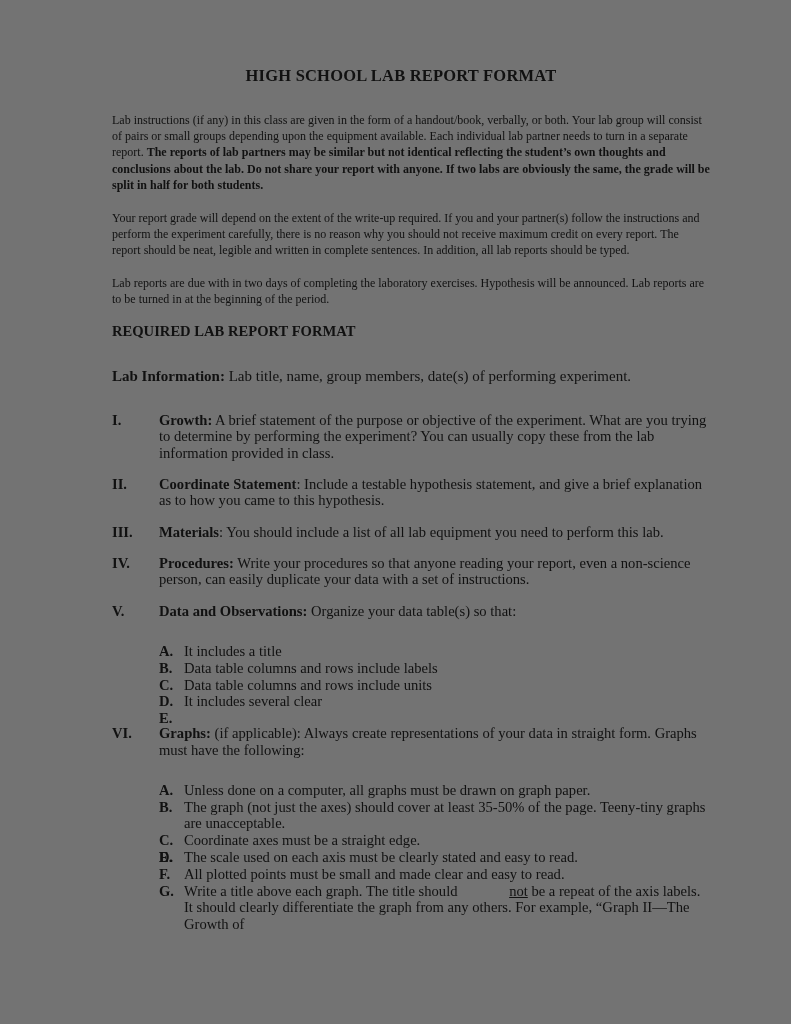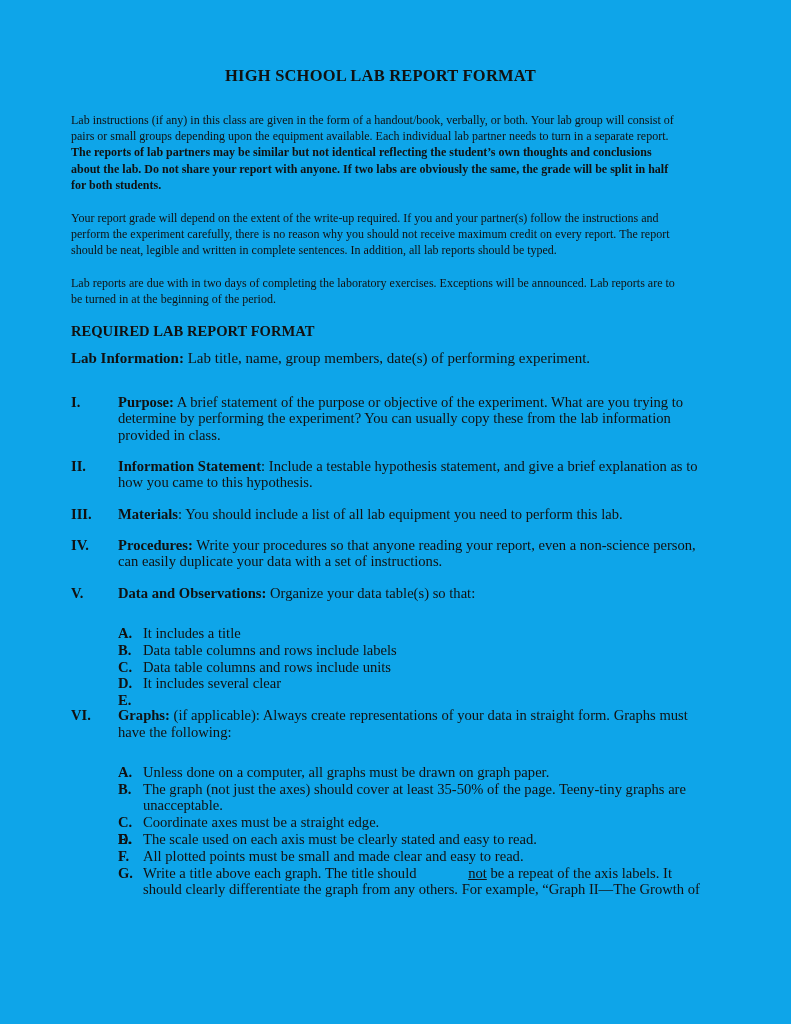--- a/index.html
+++ b/index.html
@@ -12,23 +12,23 @@
     width: 791px;
     height: 1024px;
     font-family: "Liberation Serif", "DejaVu Serif", serif;
     color: #111111;
     -webkit-font-smoothing: antialiased;
   }
   .page {
     position: relative;
     width: 791px;
     height: 1024px;
-    background: #0ea5e9;
+    background: #737373;
     box-sizing: border-box;
-    padding: 66px 81px 0 71px;
+    padding: 66px 81px 0 112px;
   }
   .doc-title {
     text-align: center;
     font-size: 16.5px;
     font-weight: bold;
     letter-spacing: 0.2px;
     margin: 0 0 26px 0;
     padding-right: 20px;
     line-height: 1.2;
   }
@@ -39,21 +39,21 @@
     text-align: left;
     max-width: 610px;
   }
   p.para .b {
     font-weight: bold;
   }
   .section-heading {
     font-size: 14.6px;
     font-weight: bold;
     line-height: 16.35px;
-    margin: 0 0 10px 0;
+    margin: 0 0 28px 0;
   }
   .lab-info {
     font-size: 15px;
     line-height: 16.35px;
     margin: 0 0 28px 0;
   }
   .lab-info .lbl {
     font-weight: bold;
   }
   
@@ -102,32 +102,32 @@
 <body>
 
 <div class="page">
 
   <h1 class="doc-title">HIGH SCHOOL LAB REPORT FORMAT</h1>
 
   <p class="para"><span>Lab instructions (if any) in this class are given in the form of a handout/book, verbally, or both.  Your lab group will consist of pairs or small groups depending upon the equipment available.  Each individual lab partner needs to turn in a separate report. </span><span class="b">The reports of lab partners may be similar but not identical reflecting the student’s own thoughts and conclusions about the lab.  Do not share your report with anyone. If two labs are obviously the same, the grade will be split in half for both students.</span></p>
 
   <p class="para">Your report grade will depend on the extent of the write-up required.  If you and your partner(s) follow the instructions and perform the experiment carefully, there is no reason why you should not receive maximum credit on every report.  The report should be neat, legible and written in complete sentences.  In addition, all lab reports should be typed.</p>
 
-  <p class="para">Lab reports are due with in two days of completing the laboratory exercises.  Exceptions will be announced.  Lab reports are to be turned in at the beginning of the period.</p>
+  <p class="para">Lab reports are due with in two days of completing the laboratory exercises.  Hypothesis will be announced.  Lab reports are to be turned in at the beginning of the period.</p>
 
   <div class="section-heading">REQUIRED LAB REPORT FORMAT</div>
 
   <div class="lab-info"><span class="lbl">Lab Information:</span><span>  Lab title, name, group members, date(s) of performing experiment.</span></div>
 
   <div class="roman-item">
-    <span class="num">I.</span><span class="lbl">Purpose:</span><span>  A brief statement of the purpose or objective of the experiment.  What are you trying to determine by performing the experiment?  You can usually copy these from the lab information provided in class.</span>
+    <span class="num">I.</span><span class="lbl">Growth:</span><span>  A brief statement of the purpose or objective of the experiment.  What are you trying to determine by performing the experiment?  You can usually copy these from the lab information provided in class.</span>
   </div>
 
   <div class="roman-item">
-    <span class="num">II.</span><span class="lbl">Information Statement</span><span>:  Include a testable hypothesis statement, and give a brief explanation as to how you came to this hypothesis.</span>
+    <span class="num">II.</span><span class="lbl">Coordinate Statement</span><span>:  Include a testable hypothesis statement, and give a brief explanation as to how you came to this hypothesis.</span>
   </div>
 
   <div class="roman-item">
     <span class="num">III.</span><span class="lbl">Materials</span><span>:  You should include a list of all lab equipment you need to perform this lab.</span>
   </div>
 
   <div class="roman-item">
     <span class="num">IV.</span><span class="lbl">Procedures:</span><span>  Write your procedures so that anyone reading your report, even a non-science person, can easily duplicate your data with a set of instructions.</span>
   </div>
 

